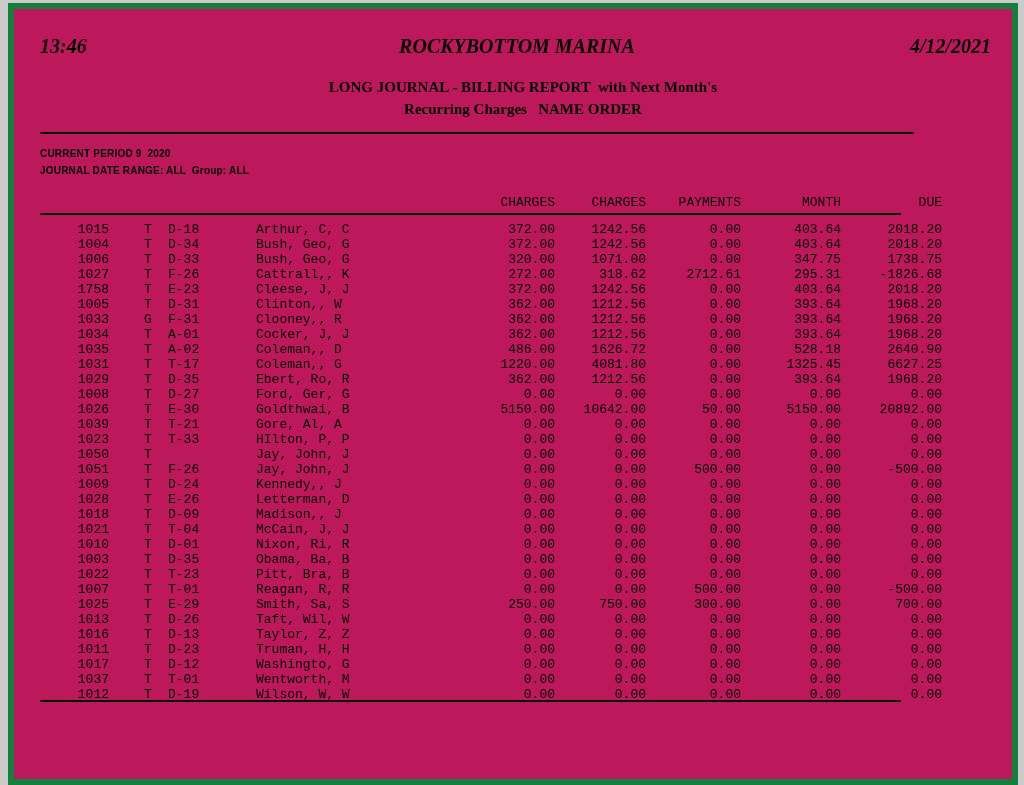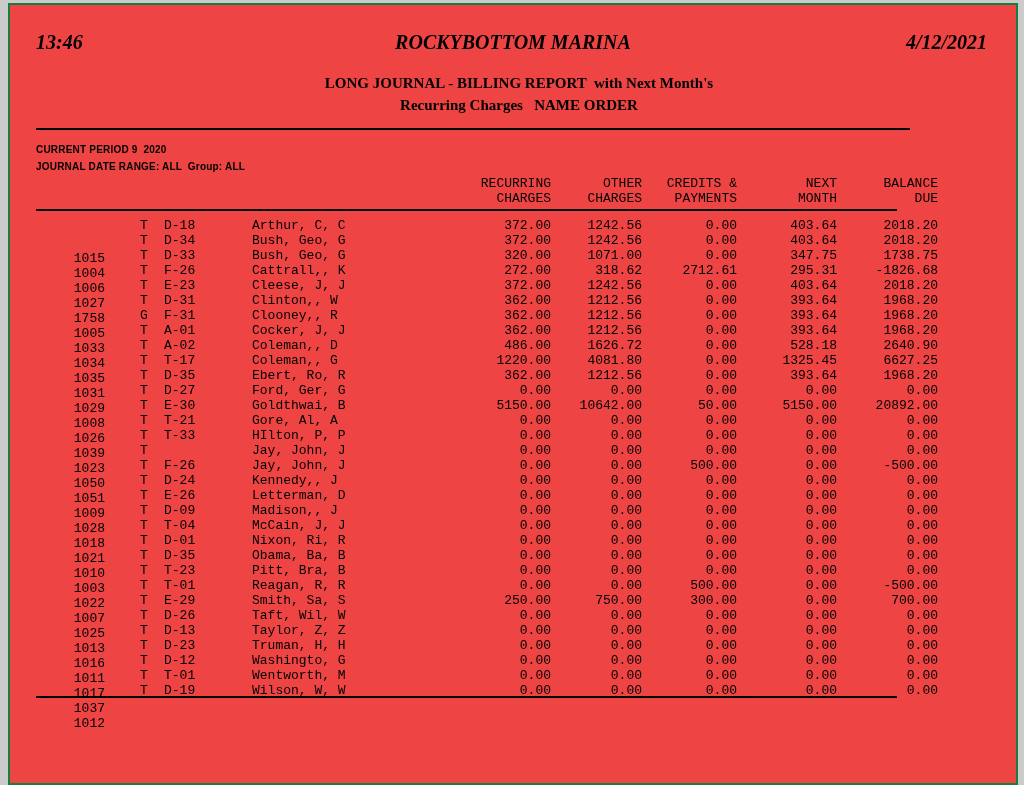--- a/index.html
+++ b/index.html
@@ -4,21 +4,21 @@
 <style>
   html,body{margin:0;padding:0;}
   body{
     width:1024px;height:785px;position:relative;overflow:hidden;
     background:#cbcbcb;
     font-family:"Liberation Sans",sans-serif;
     color:#000;
   }
   .page{
     position:absolute;left:8px;top:3px;width:1010px;height:782px;
-    box-sizing:border-box;background:#ef4444;border:2px solid #15803d;
+    box-sizing:border-box;background:#be185d;border:6px solid #15803d;
   }
   .content{position:absolute;left:0;top:0;width:1006px;height:778px;}
 
   
   .hdr-row{position:absolute;top:26px;left:0;width:100%;height:26px;
     font-family:"Liberation Serif",serif;font-weight:bold;font-style:italic;font-size:20px;}
   .hdr-time{position:absolute;left:26px;top:0;}
   .hdr-company{position:absolute;left:0;right:0;top:0;text-align:center;}
   .hdr-date{position:absolute;right:29px;top:0;}
 
@@ -37,21 +37,21 @@
   .meta2{top:156px;}
 
   
   .mono{font-family:"Liberation Mono","DejaVu Sans Mono",monospace;font-size:13px;line-height:15px;}
   .hline{position:absolute;left:0;right:0;height:15px;}
   .hline1{top:171px;}
   .hline2{top:186px;}
   .rows{position:absolute;left:0;right:0;top:213px;}
   .trow{position:relative;height:15px;}
   .c{position:absolute;top:0;white-space:pre;}
-  .id{left:26px;width:69px;text-align:right;margin-top:33px;}
+  .id{left:26px;width:69px;text-align:right;}
   .type{left:130px;}
   .slip{left:154px;}
   .name{left:242px;}
   .ra{text-align:right;}
   .ra1{right:465px;width:130px;}
   .ra2{right:374px;width:86px;}
   .ra3{right:279px;width:90px;}
   .ra4{right:179px;width:95px;}
   .ra5{right:78px;width:96px;}
 
@@ -71,27 +71,20 @@
     </div>
 
     <div class="title title1">LONG JOURNAL - BILLING REPORT  with Next Month's</div>
     <div class="title title2">Recurring Charges   NAME ORDER</div>
 
     <div class="rule rule-title"></div>
 
     <div class="meta meta1">CURRENT PERIOD 9  2020</div>
     <div class="meta meta2">JOURNAL DATE RANGE: ALL  Group: ALL</div>
 
-    <div class="hline hline1 mono">
-        <span class="c ra ra1">RECURRING</span>
-        <span class="c ra ra2">OTHER</span>
-        <span class="c ra ra3">CREDITS &amp;</span>
-        <span class="c ra ra4">NEXT</span>
-        <span class="c ra ra5">BALANCE</span>
-      </div>
     <div class="hline hline2 mono">
         <span class="c ra ra1">CHARGES</span>
         <span class="c ra ra2">CHARGES</span>
         <span class="c ra ra3">PAYMENTS</span>
         <span class="c ra ra4">MONTH</span>
         <span class="c ra ra5">DUE</span>
       </div>
 
     <div class="rule rule-cols"></div>
 

